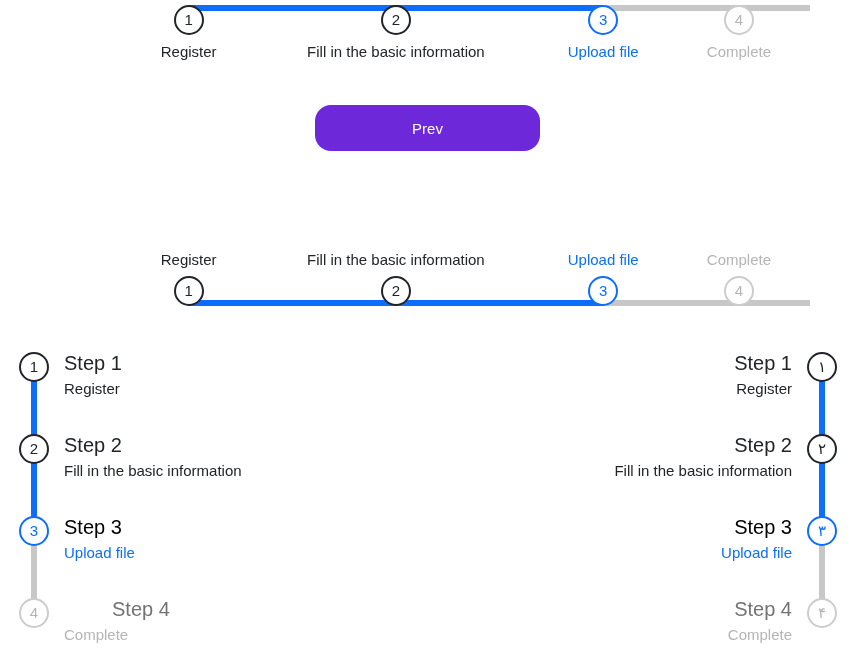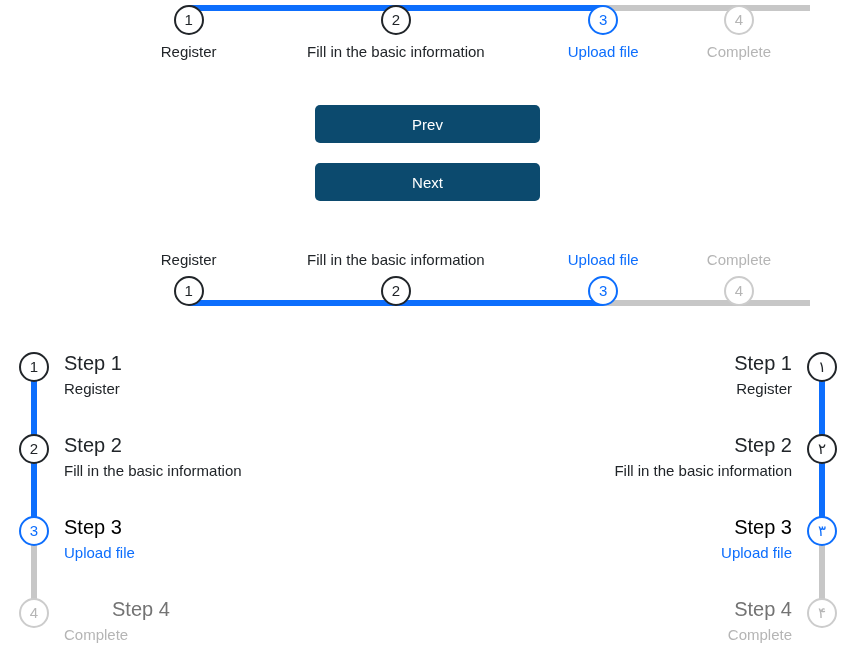--- a/index.html
+++ b/index.html
@@ -101,25 +101,25 @@
   .btn-group {
     position: absolute;
     top: 105px;
     left: 315px;
     width: 225px;
   }
   .btn {
     display: block;
     box-sizing: border-box;
     width: 225px;
-    height: 38px;
+    height: 46px;
     margin-bottom: 20px;
     border: none;
-    border-radius: 5px;
-    background: #0c4a6e;
+    border-radius: 16px;
+    background: #6d28d9;
     color: #ffffff;
     font-family: "Liberation Sans", sans-serif;
     font-size: 15px;
     cursor: pointer;
   }
   .btn:last-child { margin-bottom: 0; }
 
   
   .v-stepper {
     position: absolute;
@@ -211,21 +211,20 @@
 
         <div class="circle pending">4</div>
         <div class="h-label pending">Complete</div>
       </div>
 
     </div>
   </div>
 
   <div class="btn-group">
     <button class="btn">Prev</button>
-    <button class="btn">Next</button>
   </div>
 
   <div class="h-stepper labels-top" id="stepper-second">
     <div class="h-track">
 
       <div class="h-step">
         <div class="h-line done"></div>
         <div class="circle">1</div>
         <div class="h-label">Register</div>
       </div>

